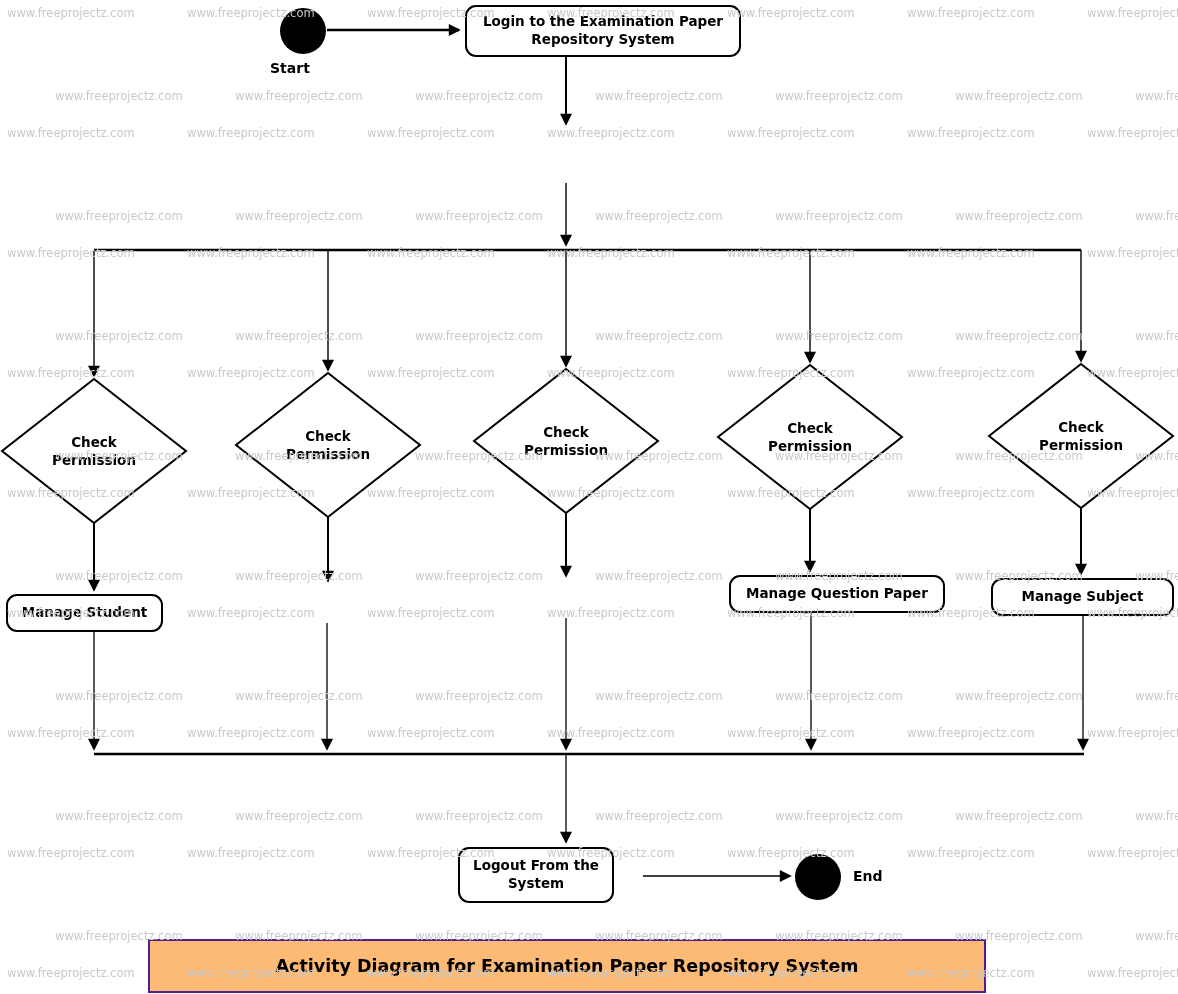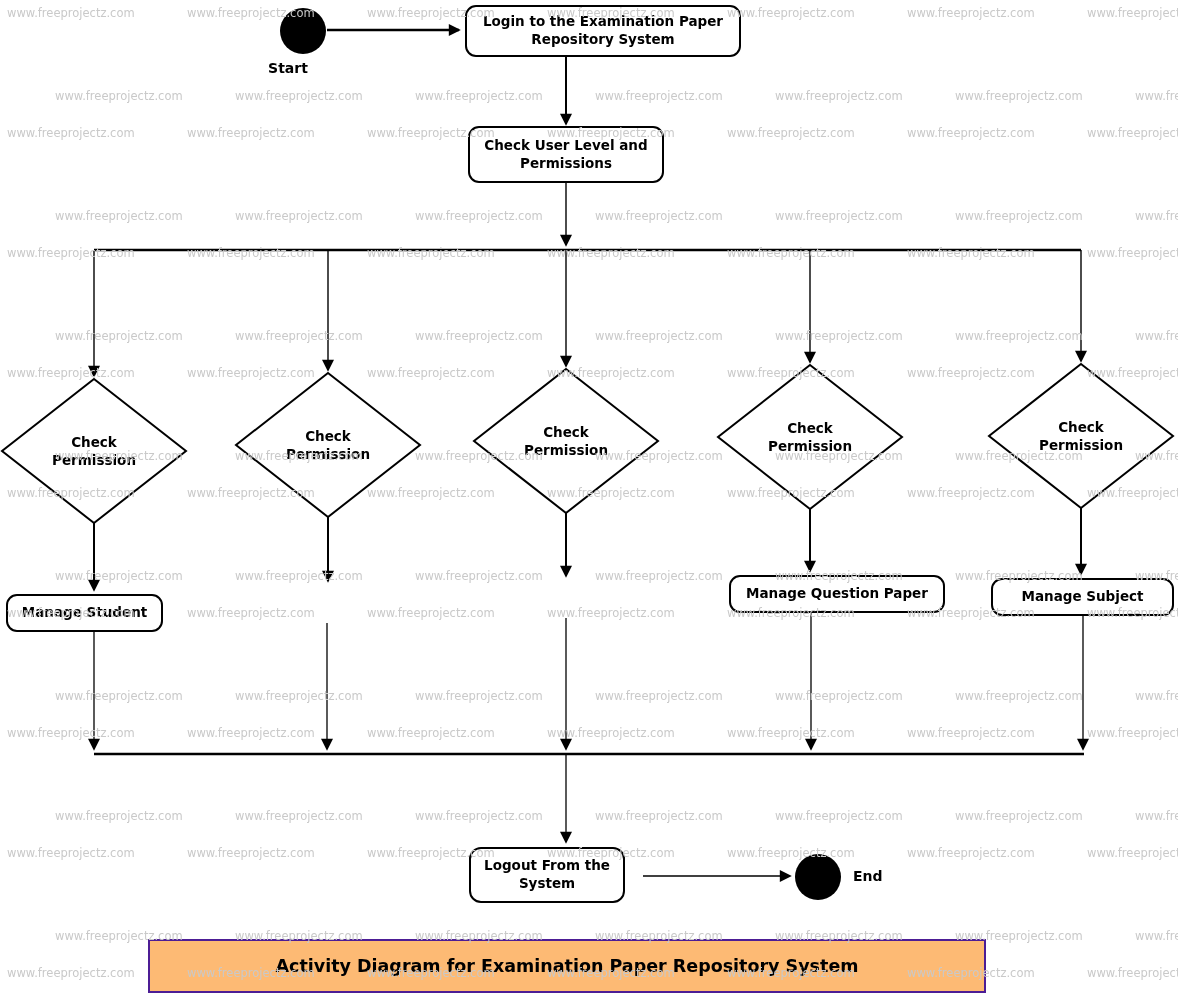--- a/index.html
+++ b/index.html
@@ -69,29 +69,26 @@
     <line x1="327" y1="623" x2="327" y2="749" stroke="#000" stroke-width="1.3" marker-end="url(#arrow)"></line>
     <line x1="566" y1="618" x2="566" y2="749" stroke="#000" stroke-width="1.3" marker-end="url(#arrow)"></line>
     <line x1="811" y1="613" x2="811" y2="749" stroke="#000" stroke-width="1.3" marker-end="url(#arrow)"></line>
     <line x1="1083" y1="616" x2="1083" y2="749" stroke="#000" stroke-width="1.3" marker-end="url(#arrow)"></line>
     <line x1="94" y1="754" x2="1084" y2="754" stroke="#000" stroke-width="2.6"></line>
     <line x1="566" y1="754" x2="566" y2="842" stroke="#000" stroke-width="1.3" marker-end="url(#arrow)"></line>
     <line x1="643" y1="876" x2="790" y2="876" stroke="#000" stroke-width="1.3" marker-end="url(#arrow)"></line>
   </svg>
 
   <div class="circle" style="left:280px; top:8px;"></div>
-  <div class="lbl" style="left:255px; top:60px; width:66px; text-align:center;">Start</div>
+  <div class="lbl" style="left:270px; top:60px; width:66px; text-align:left;">Start</div>
 
   <div class="node" style="left:465px; top:5px; width:276px; height:52px;">
     <span>Login to the Examination Paper Repository System</span>
   </div>
 
-  <div class="node" style="left:468px; top:126px; width:196px; height:57px;">
-    <span>Check User Level and Permissions</span>
-  </div>
 
   <div class="diamond" style="left:0px; top:377px;">
     <svg width="188" height="148">
         <polygon points="94,2 186,74 94,146 2,74" fill="#fff" stroke="#000" stroke-width="2"></polygon>
       </svg>
     <div class="dlabel">Check Permission</div>
   </div>
   <div class="diamond" style="left:234px; top:371px;">
     <svg width="188" height="148">
         <polygon points="94,2 186,74 94,146 2,74" fill="#fff" stroke="#000" stroke-width="2"></polygon>
@@ -120,21 +117,21 @@
   <div class="node" style="left:6px; top:594px; width:157px; height:38px;">
     <span>Manage Student</span>
   </div>
   <div class="node" style="left:729px; top:575px; width:216px; height:38px;">
     <span>Manage Question Paper</span>
   </div>
   <div class="node" style="left:991px; top:578px; width:183px; height:38px;">
     <span>Manage Subject</span>
   </div>
 
-  <div class="node" style="left:469px; top:847px; width:156px; height:56px;border-radius:12px;">
+  <div class="node" style="left:458px; top:847px; width:156px; height:56px;">
     <span>Logout From the System</span>
   </div>
 
   <div class="circle" style="left:795px; top:854px;"></div>
   <div class="lbl" style="left:853px; top:868px;">End</div>
 
   <div class="title-box">
     <span>Activity Diagram for Examination Paper Repository System</span>
   </div>
 

